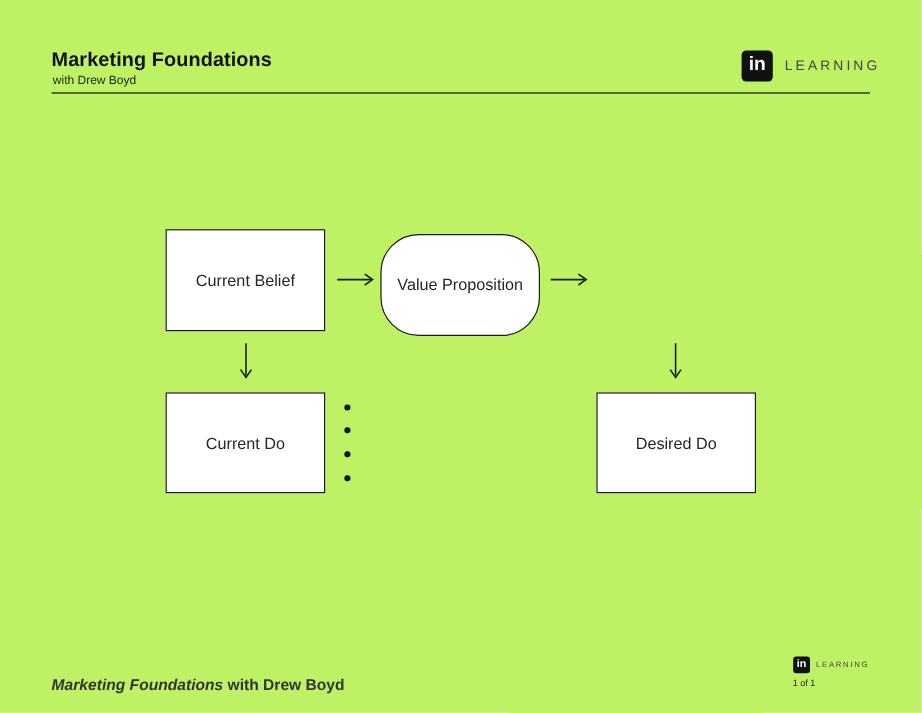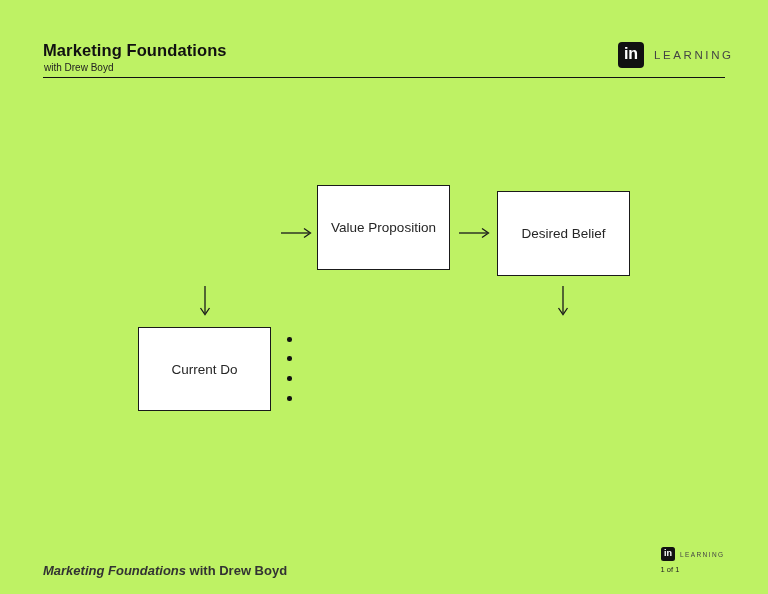--- a/index.html
+++ b/index.html
@@ -55,21 +55,21 @@
   .diagram-box {
     position: absolute;
     width: 133px; height: 85px;
     border: 1.2px solid #1a1a1a;
     background: #ffffff;
     display: flex; align-items: center; justify-content: center;
     font-size: 13.5px; color: #262626;
     text-align: center;
   }
   .box-current-belief   { left: 138px; top: 191px; }
-  .box-value-prop       { left: 317px; top: 185px; }
+  .box-value-prop       { left: 317px; top: 195px; border-radius: 32px; }
   .box-desired-belief   { left: 497px; top: 191px; }
   .box-current-do       { left: 138px; top: 327px; height: 84px; }
   .box-desired-do       { left: 497px; top: 327px; height: 84px; }
 
   .arrow { position: absolute; }
   .arrow-right-1 { left: 279px; top: 225px; }
   .arrow-right-2 { left: 457px; top: 225px; }
   .arrow-down-1  { left: 197px; top: 285px; }
   .arrow-down-2  { left: 555px; top: 285px; }
 
@@ -126,38 +126,38 @@
   <div class="course-author">with Drew Boyd</div>
 
   <div class="brand-lockup">
     <div class="in-badge">in</div>
     <div class="brand-word">LEARNING</div>
   </div>
 
   <div class="header-rule"></div>
 
 
+  <div class="diagram-box box-current-belief">
+    <span>Current Belief</span>
+  </div>
 
   <svg class="arrow arrow-right-1" width="36" height="16" viewBox="0 0 36 16">
     <line x1="2" y1="8" x2="30" y2="8" stroke="#1a1a1a" stroke-width="1.3"></line>
     <polyline points="25,3.5 31.5,8 25,12.5" fill="none" stroke="#1a1a1a" stroke-width="1.3"></polyline>
   </svg>
 
   <div class="diagram-box box-value-prop">
     <span>Value Proposition</span>
   </div>
 
   <svg class="arrow arrow-right-2" width="36" height="16" viewBox="0 0 36 16">
     <line x1="2" y1="8" x2="30" y2="8" stroke="#1a1a1a" stroke-width="1.3"></line>
     <polyline points="25,3.5 31.5,8 25,12.5" fill="none" stroke="#1a1a1a" stroke-width="1.3"></polyline>
   </svg>
 
-  <div class="diagram-box box-desired-belief">
-    <span>Desired Belief</span>
-  </div>
 
   <svg class="arrow arrow-down-1" width="16" height="33" viewBox="0 0 16 33">
     <line x1="8" y1="1" x2="8" y2="28" stroke="#1a1a1a" stroke-width="1.3"></line>
     <polyline points="3.5,23 8,29.5 12.5,23" fill="none" stroke="#1a1a1a" stroke-width="1.3"></polyline>
   </svg>
 
   <svg class="arrow arrow-down-2" width="16" height="33" viewBox="0 0 16 33">
     <line x1="8" y1="1" x2="8" y2="28" stroke="#1a1a1a" stroke-width="1.3"></line>
     <polyline points="3.5,23 8,29.5 12.5,23" fill="none" stroke="#1a1a1a" stroke-width="1.3"></polyline>
   </svg>
@@ -165,20 +165,23 @@
 
   <div class="diagram-box box-current-do">
     <span>Current Do</span>
   </div>
 
   <span class="bullet-dot bullet-1"></span>
   <span class="bullet-dot bullet-2"></span>
   <span class="bullet-dot bullet-3"></span>
   <span class="bullet-dot bullet-4"></span>
 
+  <div class="diagram-box box-desired-do">
+    <span>Desired Do</span>
+  </div>
 
   <div class="footer-ref">
     <span class="ref-italic">Marketing Foundations</span><span> with Drew Boyd</span>
   </div>
 
   <div class="footer-brand">
     <div class="in-badge-small">in</div>
     <div class="brand-word-small">LEARNING</div>
   </div>
 

